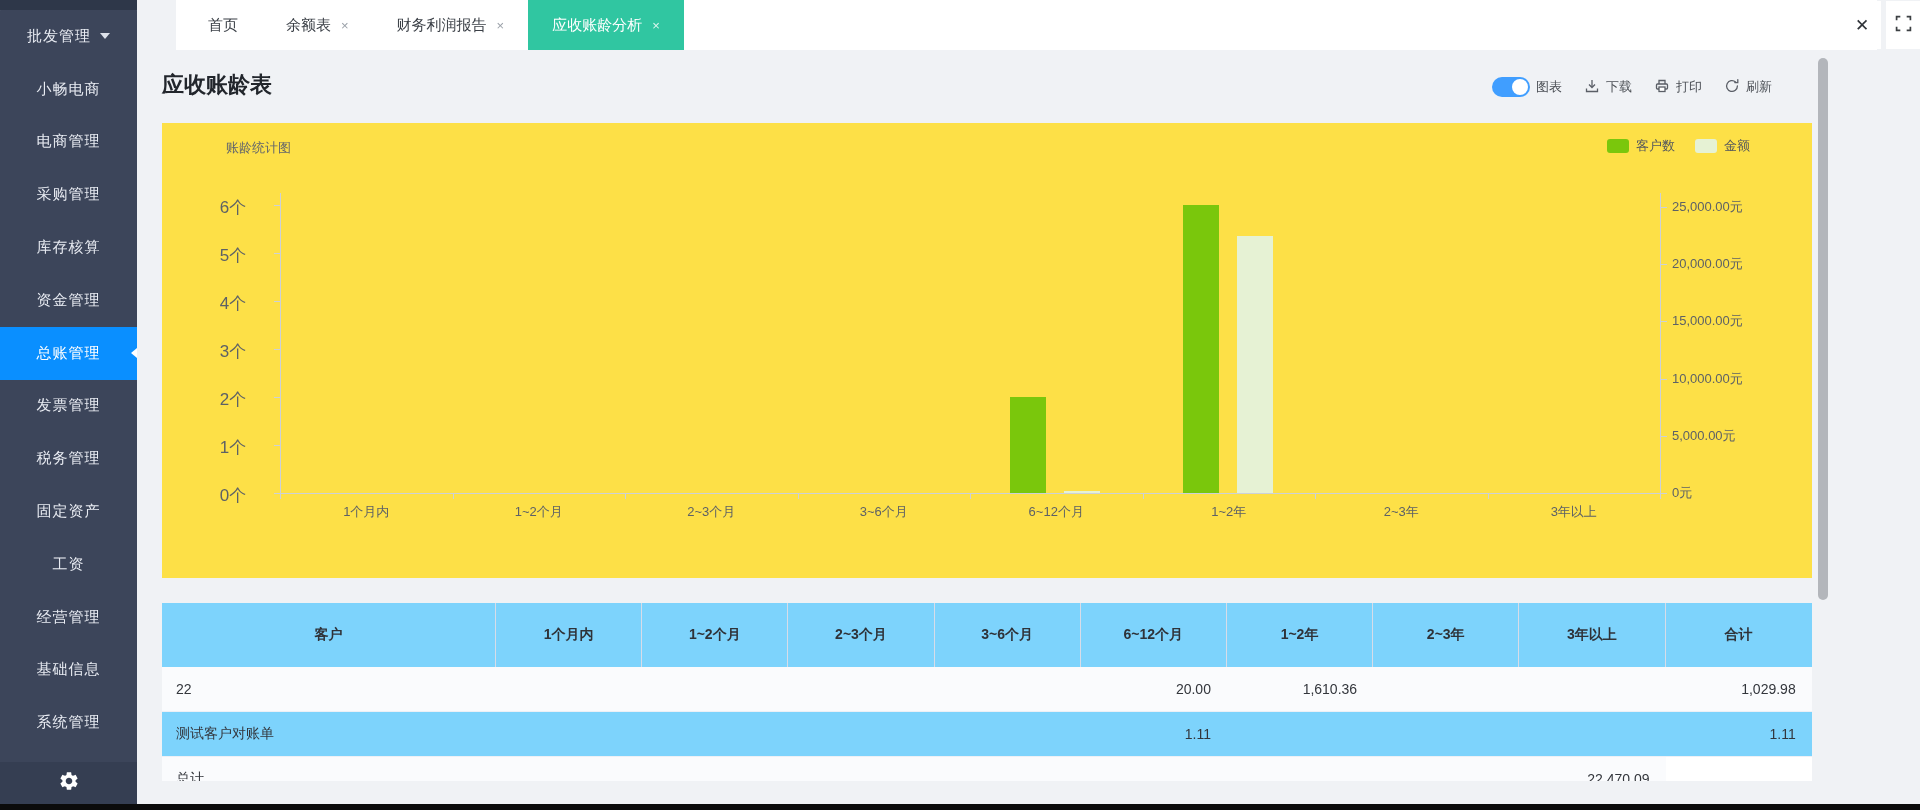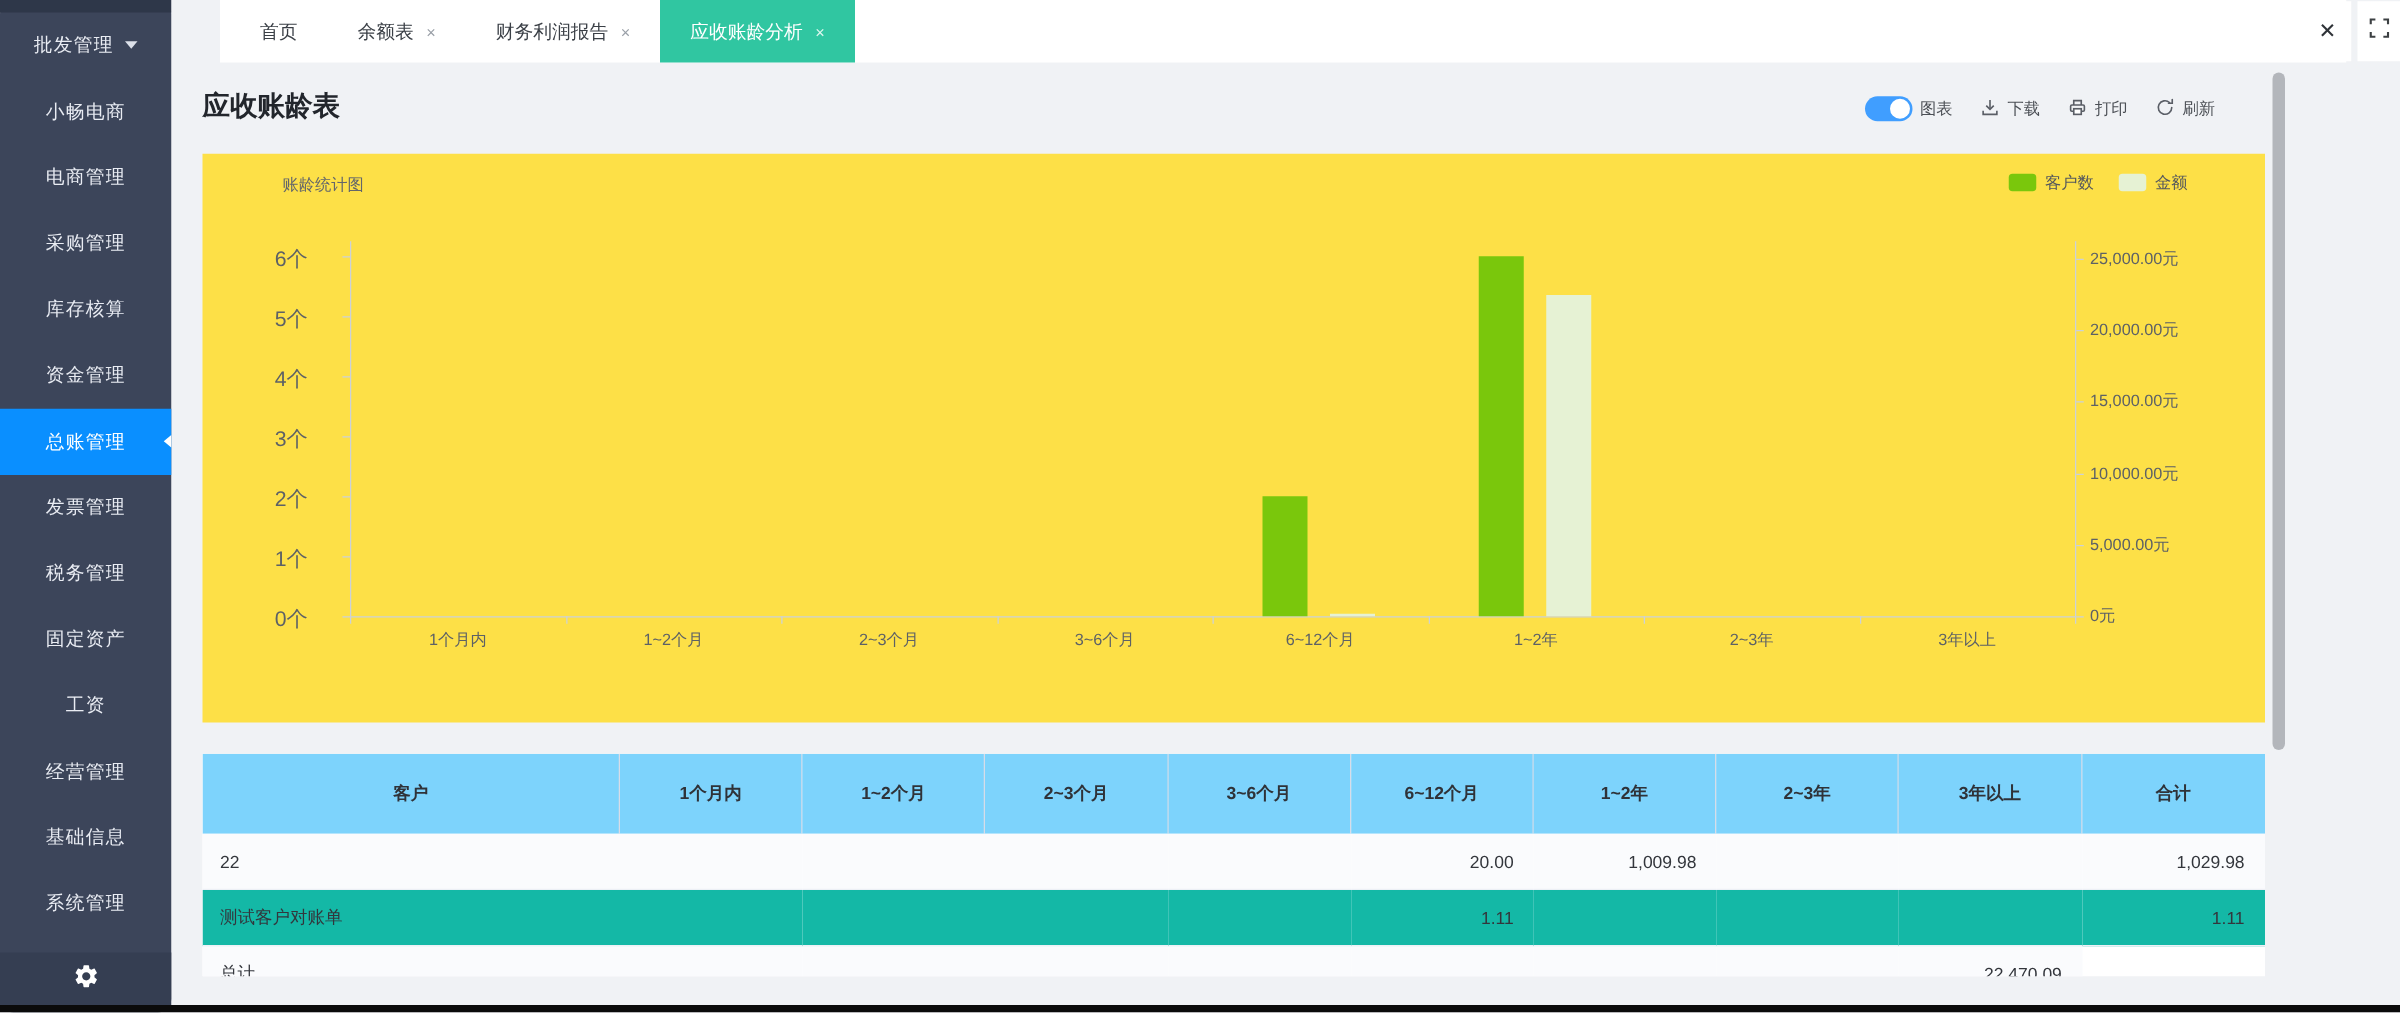--- a/index.html
+++ b/index.html
@@ -57,21 +57,21 @@
   .xtick { position:absolute; width:160px; text-align:center; font-size:13px; color:#5d6166; }
   .bar { position:absolute; }
 
   
   .table-wrap { position:absolute; left:162px; top:603px; width:1650px; height:178px; overflow:hidden; background:#fff; }
   .grid { display:grid; grid-template-columns:334px repeat(9,146.2px); }
   .th { height:64px; display:flex; align-items:center; justify-content:center; font-size:14px; font-weight:bold;
         color:#2f3238; background:#7dd3fc; border-right:1px solid #d7dce8; }
   .th.last { border-right:none; }
   .td { height:45px; display:flex; align-items:center; justify-content:flex-end; padding-right:16px;
-        font-size:14px; color:#33363c; border-bottom:1px solid #edf0f6; background:#14b8a6; }
+        font-size:14px; color:#33363c; border-bottom:1px solid #edf0f6; background:#7dd3fc; }
   .td.first { justify-content:flex-start; padding-left:14px; }
   .td.shade { background:#fafbfd; }
 
   .scroll-thumb { position:absolute; left:1818px; top:58px; width:10px; height:542px;
                   background:#b3b6bb; border-radius:5px; cursor:pointer; }
 </style>
 </head>
 <body>
 
 <div class="app">
@@ -282,21 +282,21 @@
         <div class="th">1~2年</div>
         <div class="th">2~3年</div>
         <div class="th">3年以上</div>
         <div class="th last">合计</div>
         <div class="td first shade">22</div>
         <div class="td shade"></div>
         <div class="td shade"></div>
         <div class="td shade"></div>
         <div class="td shade"></div>
         <div class="td shade">20.00</div>
-        <div class="td shade">1,009.98</div>
+        <div class="td shade">1,610.36</div>
         <div class="td shade"></div>
         <div class="td shade"></div>
         <div class="td shade">1,029.98</div>
         <div class="td first">测试客户对账单</div>
         <div class="td"></div>
         <div class="td"></div>
         <div class="td"></div>
         <div class="td"></div>
         <div class="td">1.11</div>
         <div class="td"></div>

